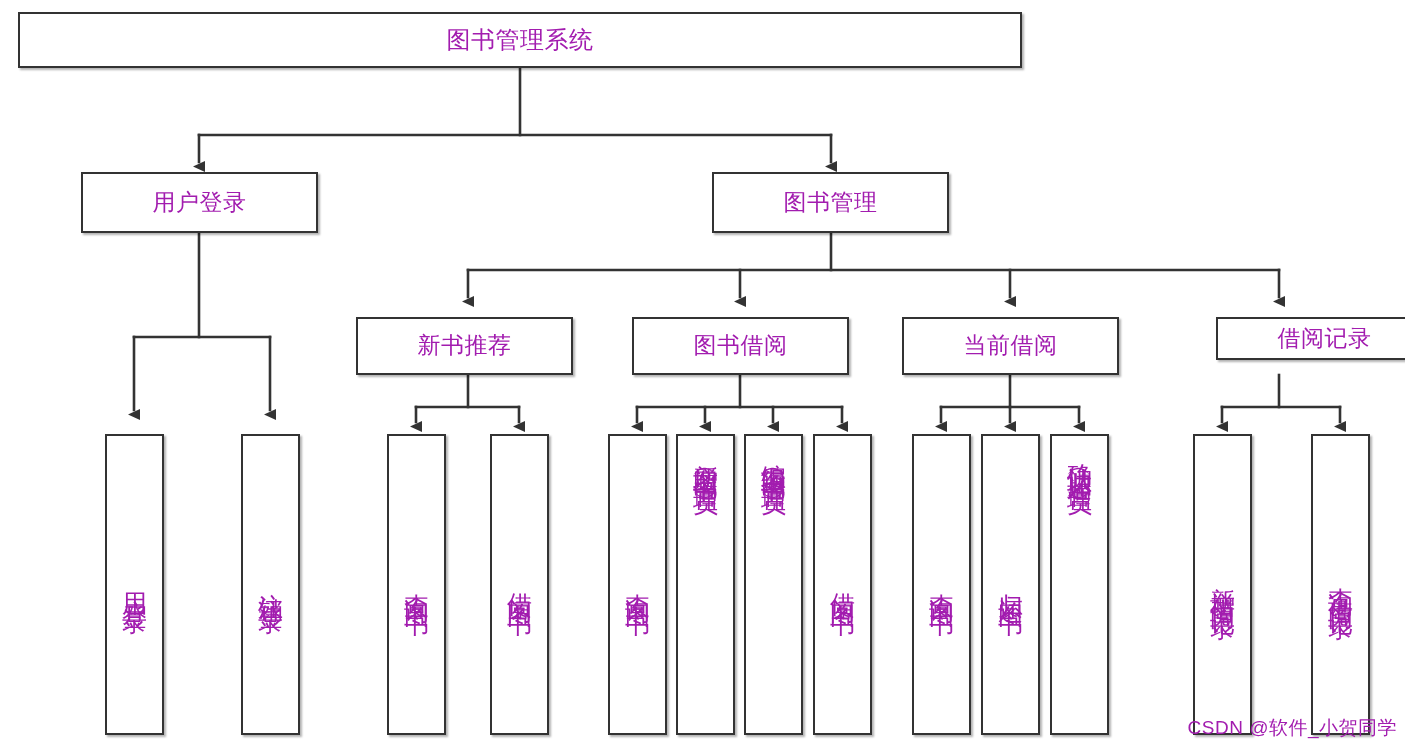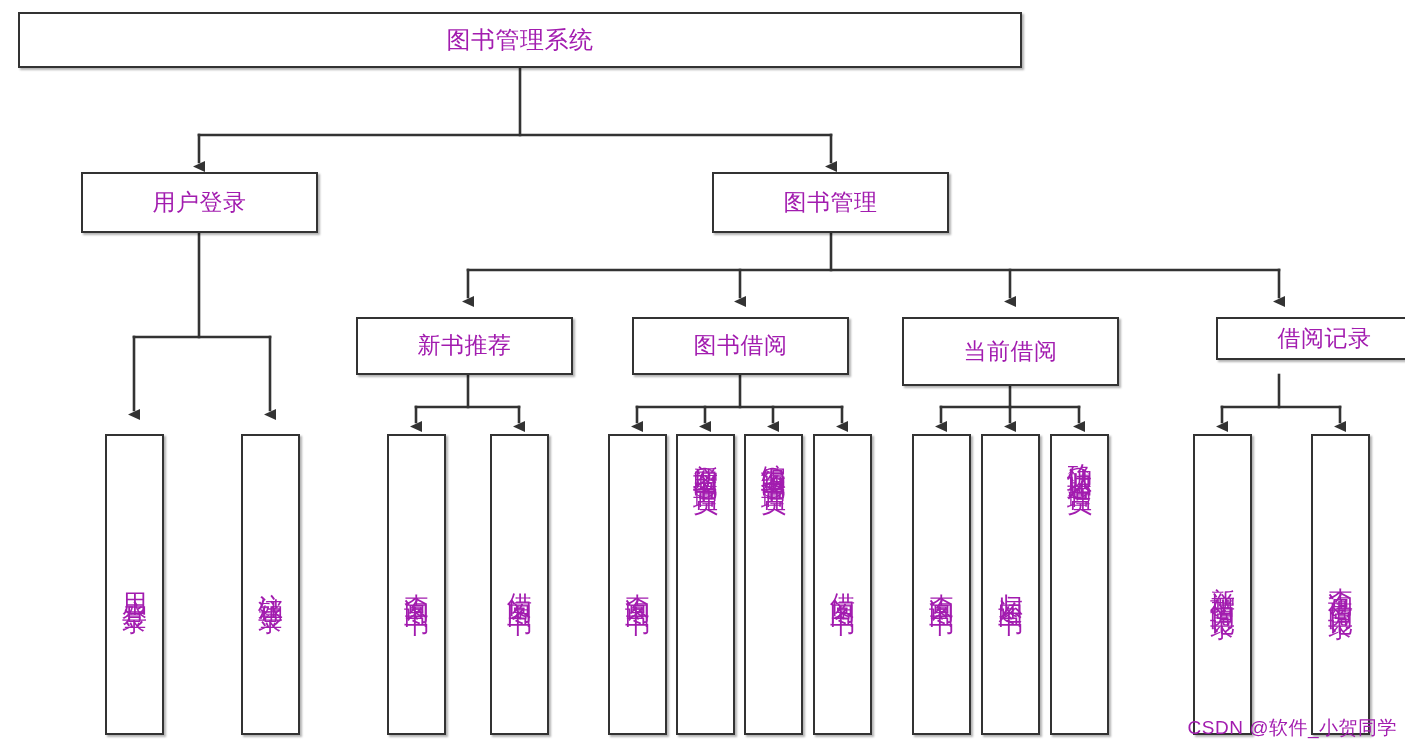--- a/index.html
+++ b/index.html
@@ -152,21 +152,21 @@
   </div>
 
   <div class="node horiz" style="left:356px; top:317px; width:217px; height:58px;">
     <span class="lbl">新书推荐</span>
   </div>
 
   <div class="node horiz" style="left:632px; top:317px; width:217px; height:58px;">
     <span class="lbl">图书借阅</span>
   </div>
 
-  <div class="node horiz" style="left:902px; top:317px; width:217px; height:69px;">
+  <div class="node horiz" style="left:902px; top:317px; width:217px; height:58px;">
     <span class="lbl">当前借阅</span>
   </div>
 
   <div class="node horiz" style="left:1171px; top:317px; width:217px; height:43px;margin-left:45px;">
     <span class="lbl">借阅记录</span>
   </div>
 
   <div class="node vert mid" style="left:105px; top:434px; width:59px; height:301px;">
     <span class="lbl">用户登录</span>
   </div>

